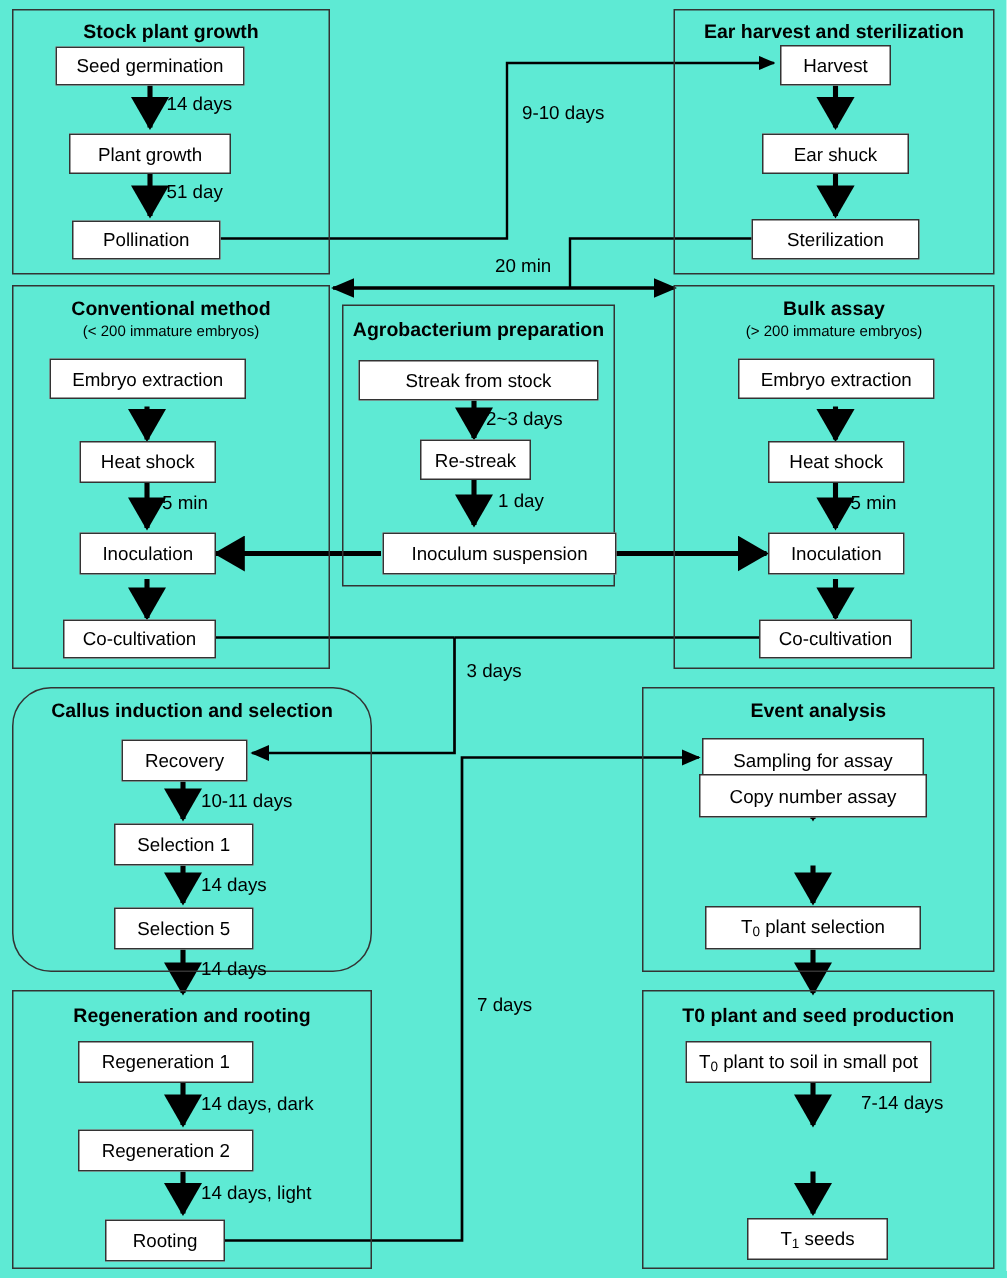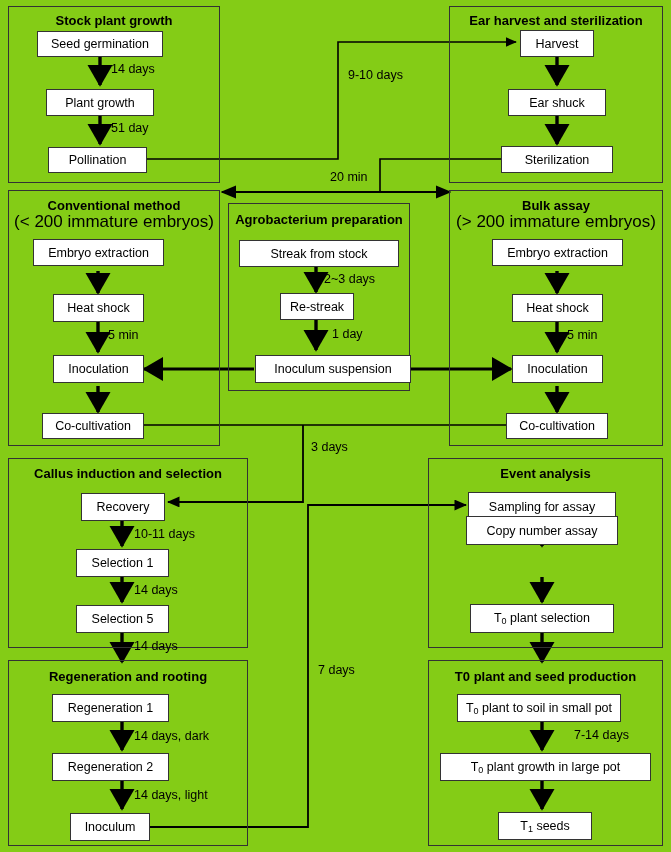--- a/index.html
+++ b/index.html
@@ -1,20 +1,20 @@
 <!DOCTYPE html>
 <html><head>
 <meta charset="utf-8">
 <title>Maize Transformation Workflow</title>
 <style>
   html,body{margin:0;padding:0;background:#ffffff;}
   #page{
     position:relative;
     width:671px;height:852px;
-    background:#84cc16;
+    background:#5eead4;
     font-family:"Liberation Sans",sans-serif;
     overflow:hidden;
   }
   #wires{position:absolute;left:0;top:0;width:671px;height:852px;pointer-events:none;}
   .section{
     position:absolute;
     border:1.6px solid #333333;
     background:transparent;
     box-sizing:border-box;
   }
@@ -24,21 +24,21 @@
     text-align:center;
     font-weight:bold;
     font-size:13px;
     color:#000000;
     line-height:15px;
   }
   .section-sub{
     position:absolute;
     left:0;right:0;
     text-align:center;
-    font-size:17px;
+    font-size:10px;
     color:#000000;
     line-height:15px;
   }
   .node{
     position:absolute;
     border:1.6px solid #333333;
     background:#ffffff;
     box-sizing:border-box;
     display:flex;
     align-items:center;
@@ -159,21 +159,21 @@
   <div class="section" style="left:449px;top:190px;width:214px;height:256px;">
     <div class="section-title" style="top:7px;">Bulk assay</div>
     <div class="section-sub" style="top:23px;">(&gt; 200 immature embryos)</div>
   </div>
   <div class="node" style="left:492px;top:239px;width:131px;height:27px;">Embryo extraction</div>
   <div class="node" style="left:512px;top:294px;width:91px;height:28px;">Heat shock</div>
   <div class="node" style="left:512px;top:355px;width:91px;height:28px;">Inoculation</div>
   <div class="node" style="left:506px;top:413px;width:102px;height:26px;">Co-cultivation</div>
   <div class="edge-label" style="left:567px;top:328px;">5 min</div>
 
-  <div class="section" style="left:8px;top:458px;width:240px;height:190px;">
+  <div class="section" style="left:8px;top:458px;width:240px;height:190px;border-radius:26px;">
     <div class="section-title" style="top:7px;">Callus induction and selection</div>
   </div>
   <div class="node" style="left:81px;top:493px;width:84px;height:28px;">Recovery</div>
   <div class="node" style="left:76px;top:549px;width:93px;height:28px;">Selection 1</div>
   <div class="node" style="left:76px;top:605px;width:93px;height:28px;">Selection 5</div>
   <div class="edge-label" style="left:134px;top:527px;">10-11 days</div>
   <div class="edge-label" style="left:134px;top:583px;">14 days</div>
   <div class="edge-label" style="left:134px;top:639px;">14 days</div>
   <div class="edge-label" style="left:311px;top:440px;">3 days</div>
 
@@ -185,31 +185,28 @@
   <div class="node" style="left:470px;top:604px;width:144px;height:29px;">
     <span>T<sub>0</sub>&nbsp;plant selection</span>
   </div>
   <div class="edge-label" style="left:318px;top:663px;">7 days</div>
 
   <div class="section" style="left:8px;top:660px;width:240px;height:186px;">
     <div class="section-title" style="top:8px;">Regeneration and rooting</div>
   </div>
   <div class="node" style="left:52px;top:694px;width:117px;height:28px;">Regeneration 1</div>
   <div class="node" style="left:52px;top:753px;width:117px;height:28px;">Regeneration 2</div>
-  <div class="node" style="left:70px;top:813px;width:80px;height:28px;">Inoculum</div>
+  <div class="node" style="left:70px;top:813px;width:80px;height:28px;">Rooting</div>
   <div class="edge-label" style="left:134px;top:729px;">14 days, dark</div>
   <div class="edge-label" style="left:134px;top:788px;">14 days, light</div>
 
   <div class="section" style="left:428px;top:660px;width:235px;height:186px;">
     <div class="section-title" style="top:8px;">T0 plant and seed production</div>
   </div>
   <div class="node" style="left:457px;top:694px;width:164px;height:28px;">
     <span>T<sub>0</sub>&nbsp;plant to soil in small pot</span>
   </div>
-  <div class="node" style="left:440px;top:753px;width:211px;height:28px;">
-    <span>T<sub>0</sub>&nbsp;plant growth in large pot</span>
-  </div>
   <div class="node" style="left:498px;top:812px;width:94px;height:28px;">
     <span>T<sub>1</sub>&nbsp;seeds</span>
   </div>
   <div class="edge-label" style="left:574px;top:728px;">7-14 days</div>
 
 </div>
 
 </body></html>

